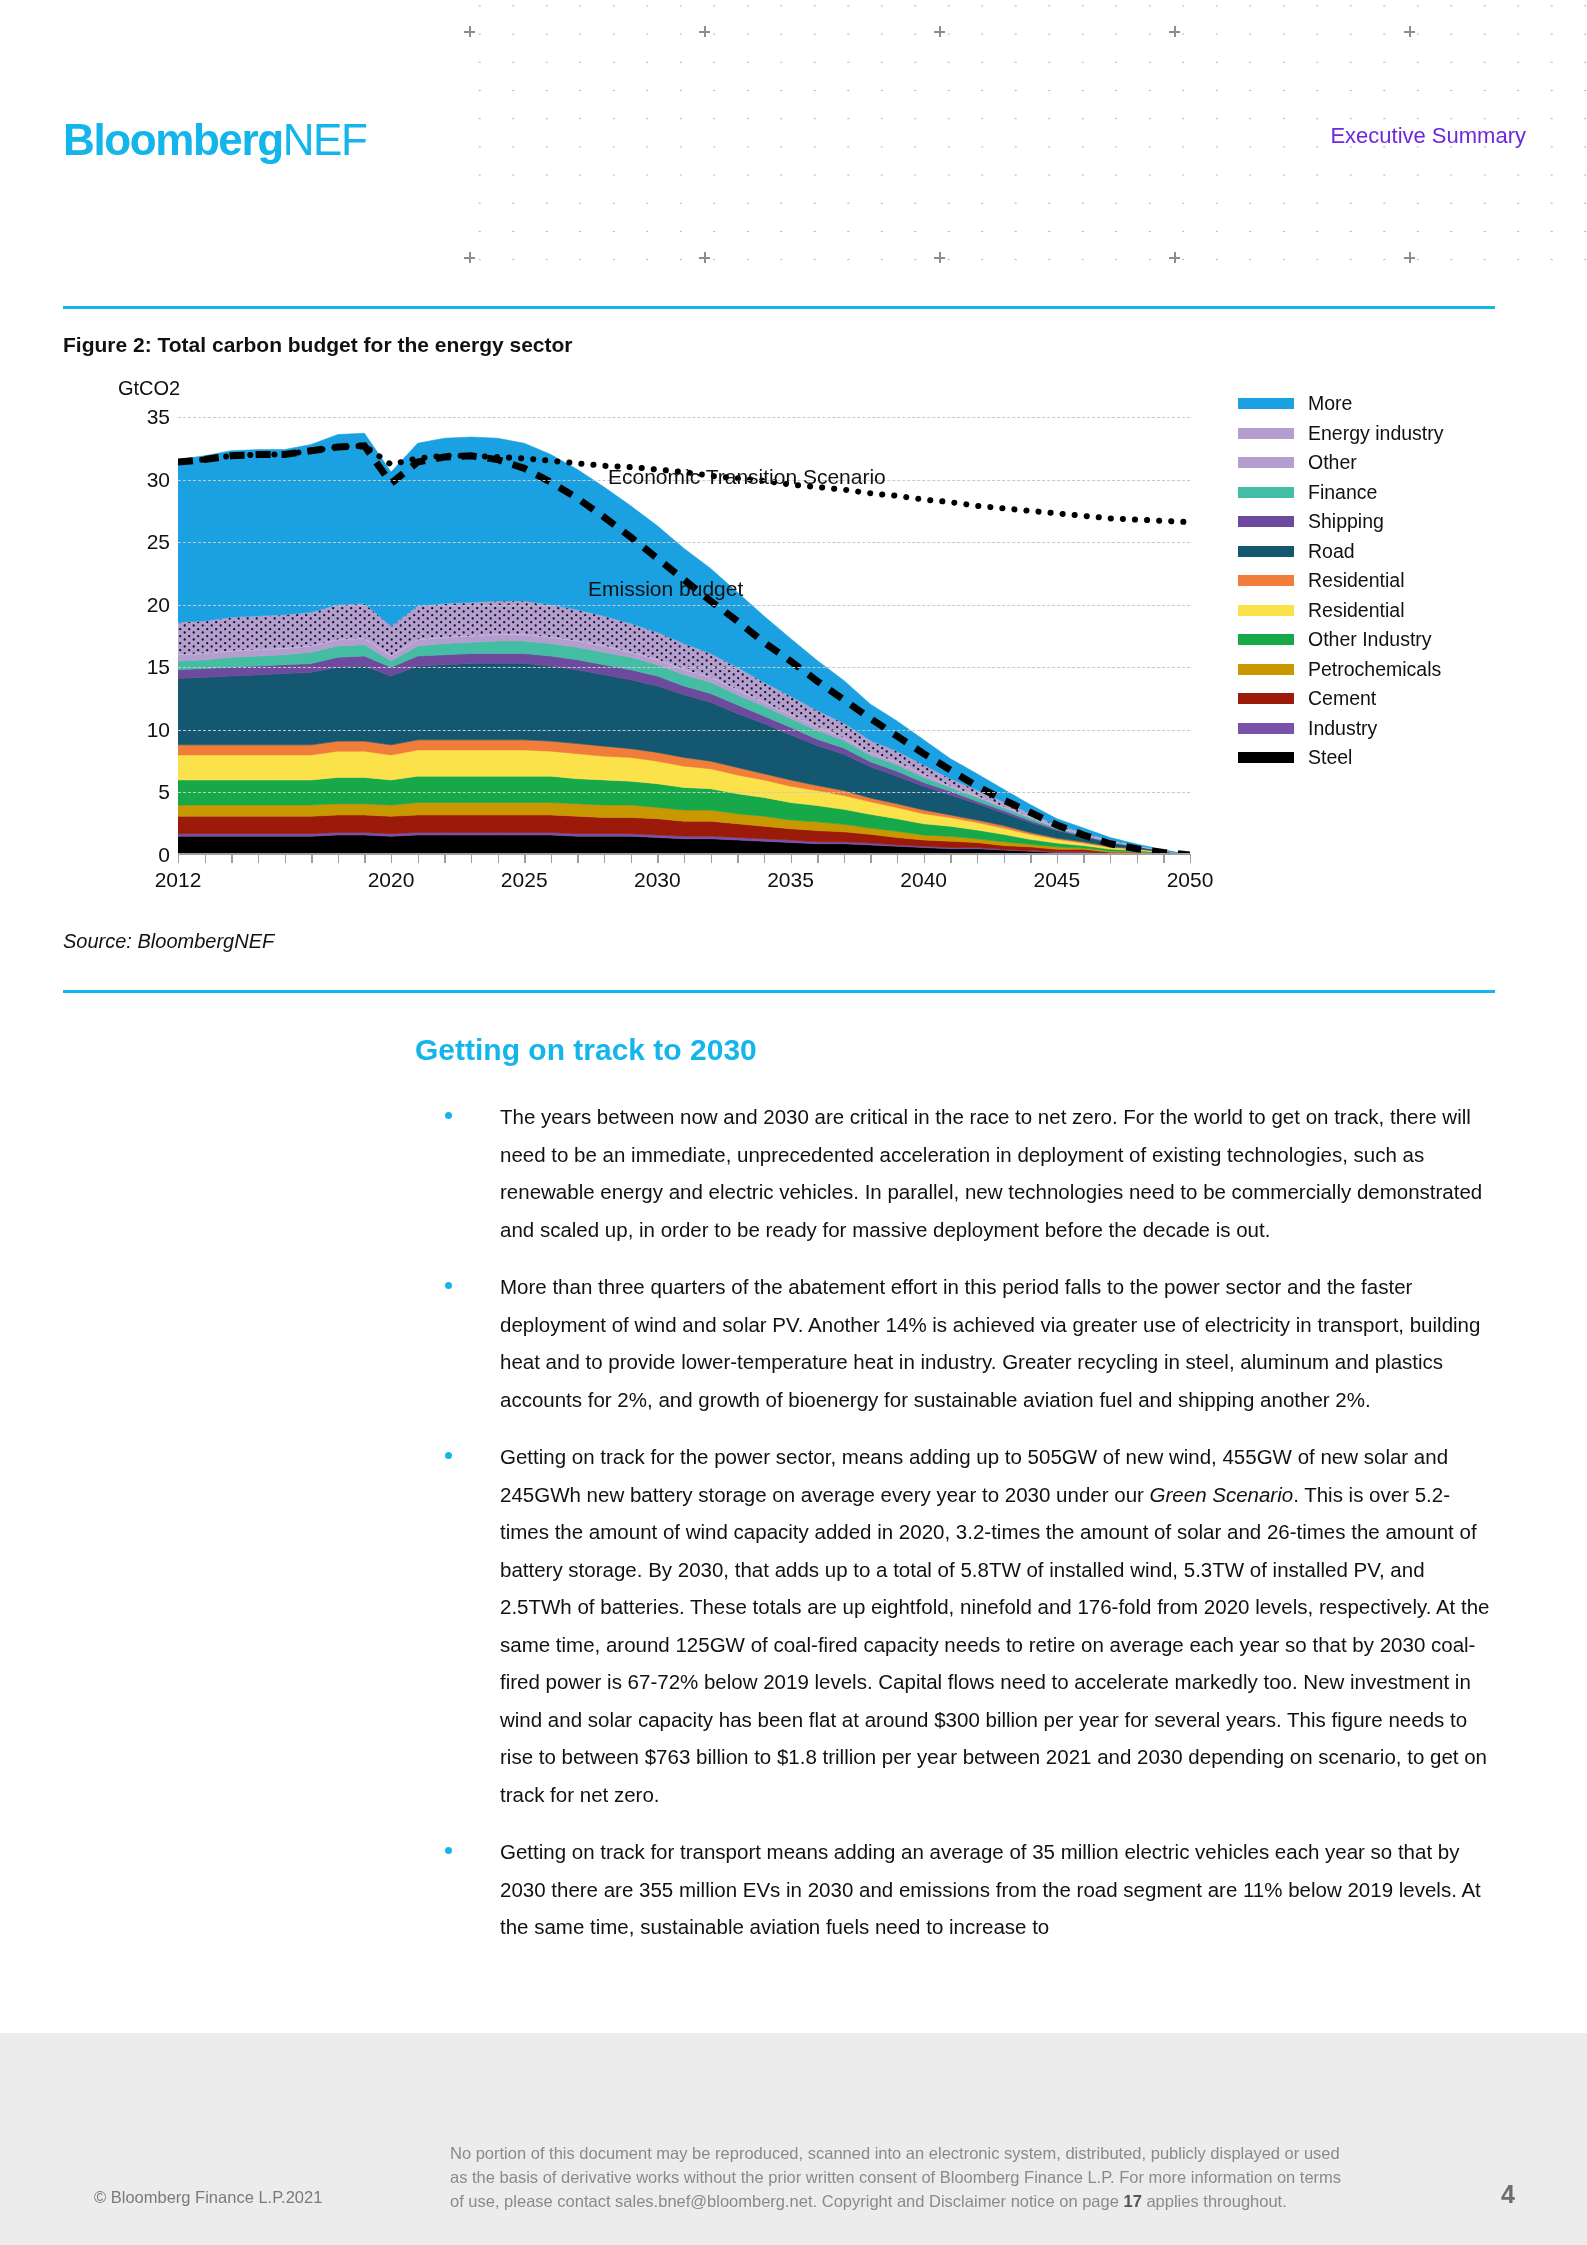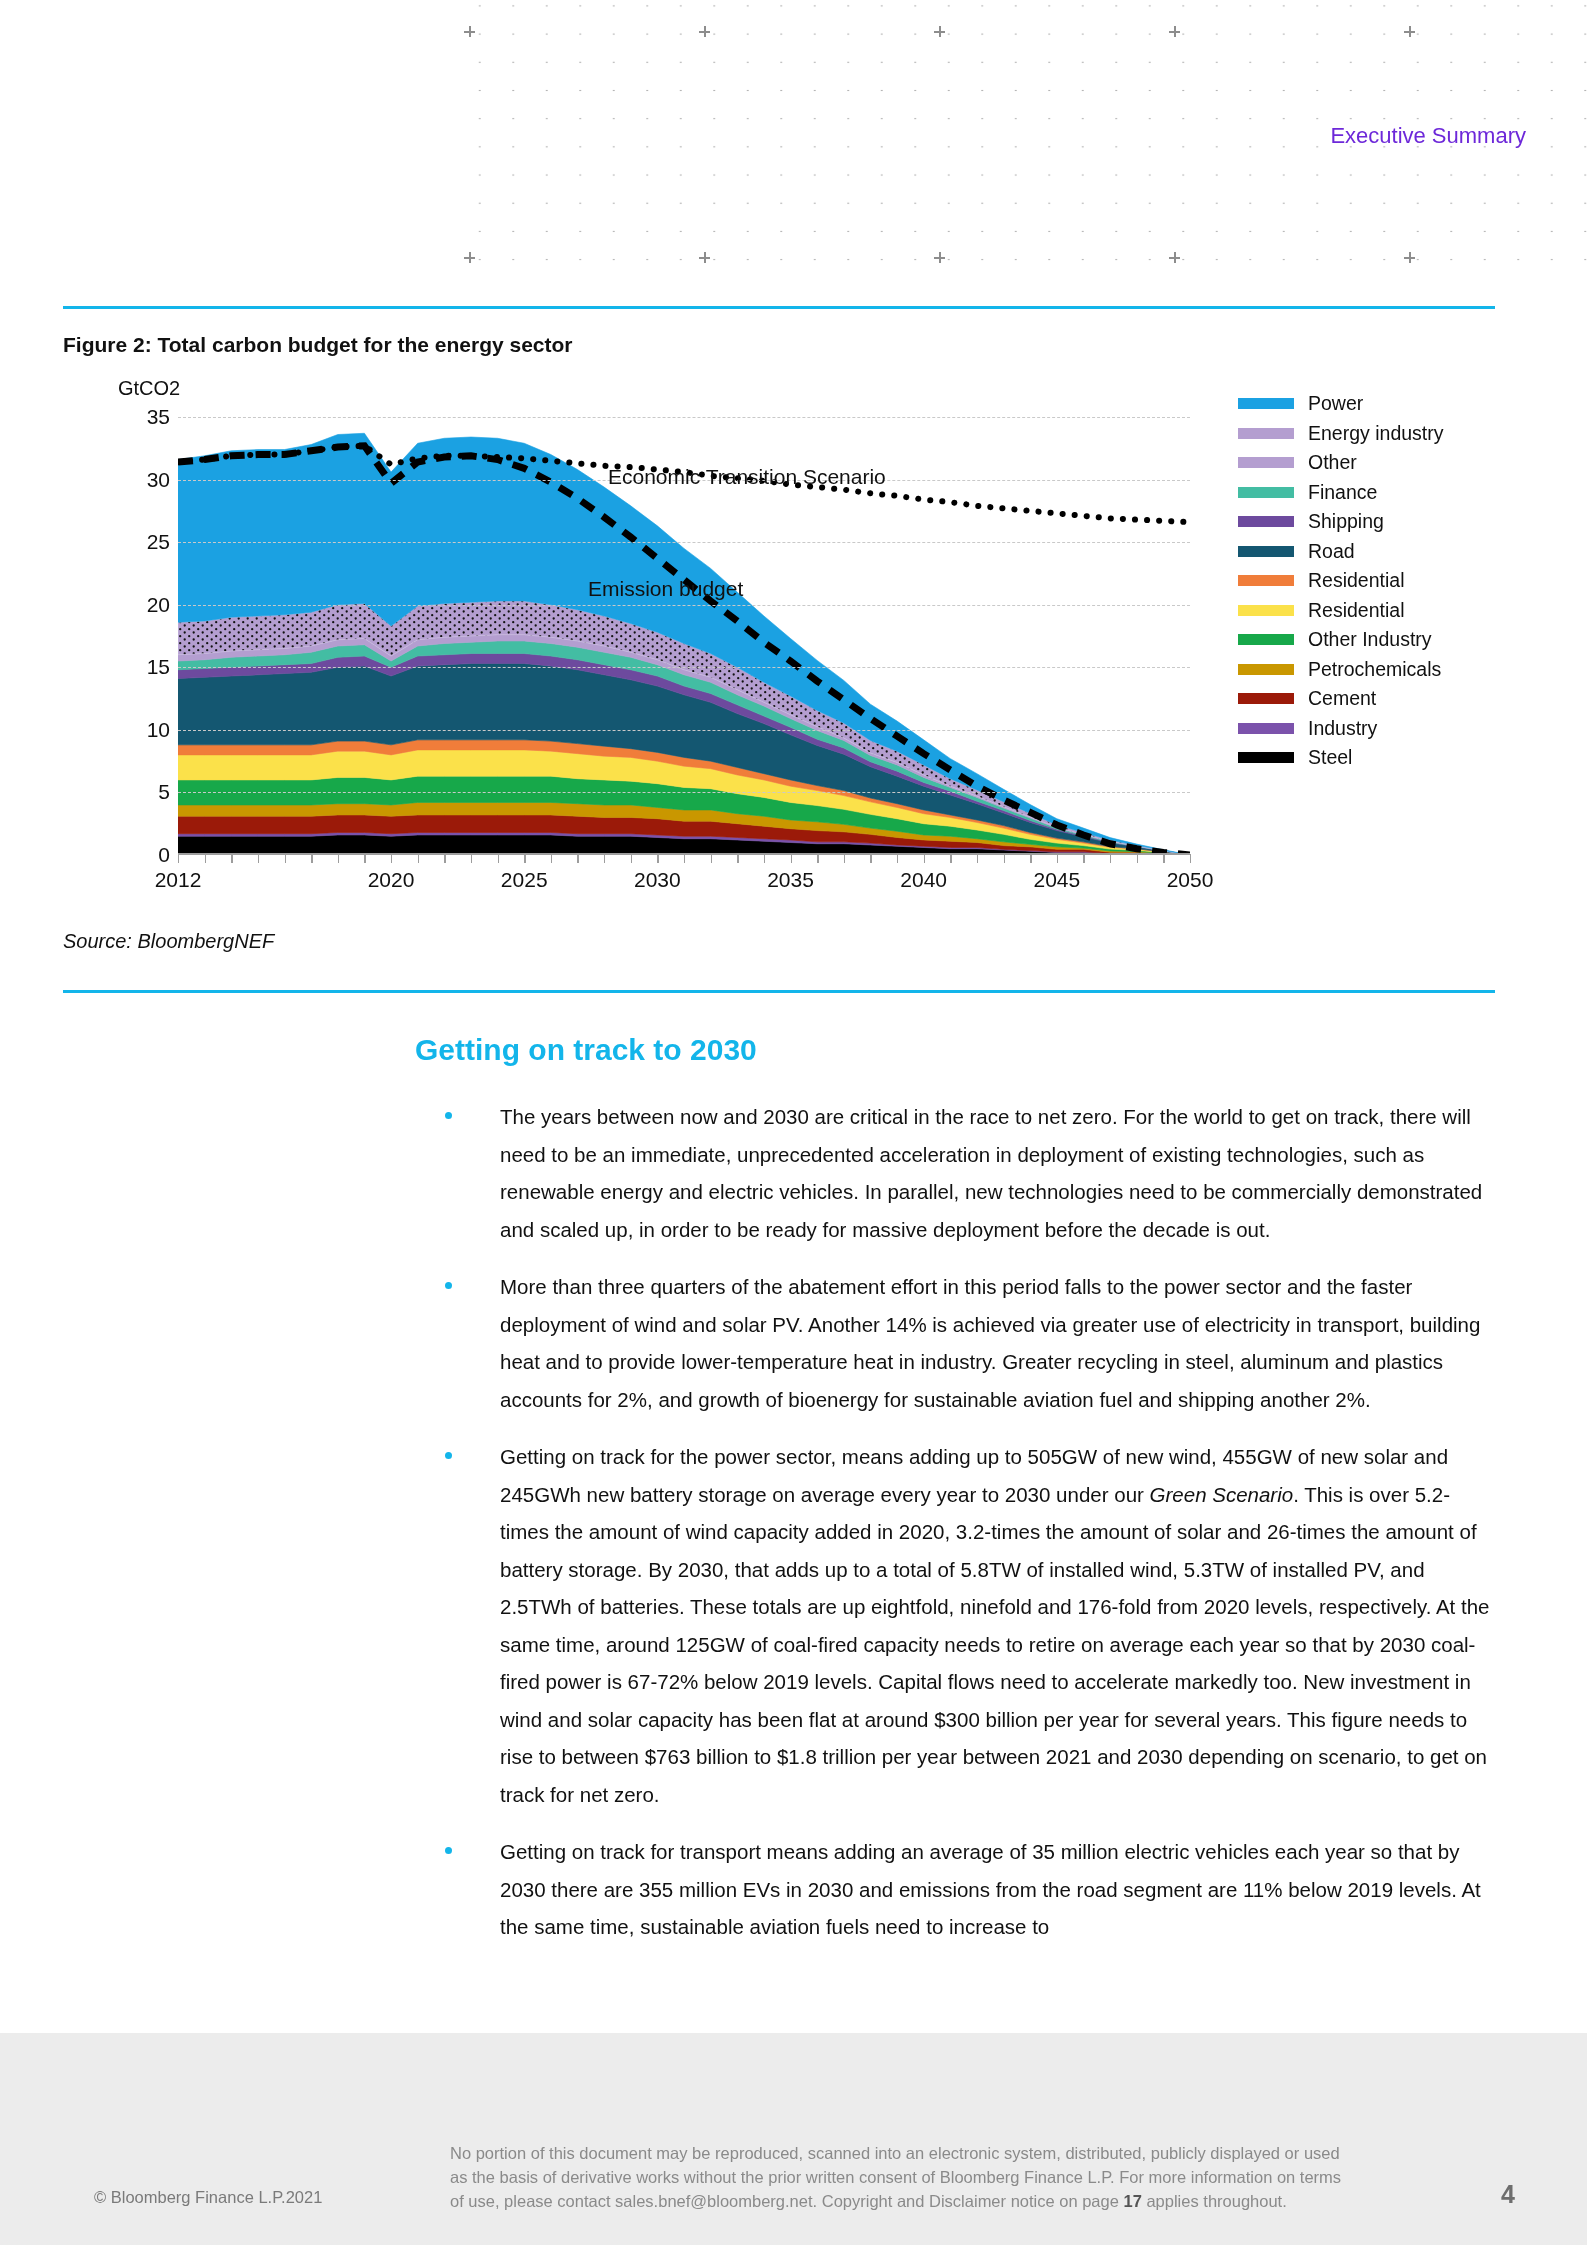--- a/index.html
+++ b/index.html
@@ -257,20 +257,21 @@
   <div class="cross" style="left:699px;top:26px;"></div>
   <div class="cross" style="left:934px;top:26px;"></div>
   <div class="cross" style="left:1169px;top:26px;"></div>
   <div class="cross" style="left:1404px;top:26px;"></div>
   <div class="cross" style="left:464px;top:252px;"></div>
   <div class="cross" style="left:699px;top:252px;"></div>
   <div class="cross" style="left:934px;top:252px;"></div>
   <div class="cross" style="left:1169px;top:252px;"></div>
   <div class="cross" style="left:1404px;top:252px;"></div>
 
+  <div class="logo"><span>Bloomberg</span><span class="nef">NEF</span></div>
 
   <div class="header-title">Executive Summary</div>
 </div>
 
 <div class="rule rule-fig-top"></div>
 
 <div class="fig-title">Figure 2:  Total carbon budget for the energy sector</div>
 
 <div class="chart-area">
 
@@ -379,21 +380,21 @@
         <div class="xlabel" style="left: 1012px;">2050</div>
       </div>
 
     <div class="annot annot-ets">Economic Transition Scenario</div>
     <div class="annot annot-eb">Emission budget</div>
   </div>
 
   <div class="legend" id="legend-holder">
       <div class="legend-row">
         <span class="swatch" style="background: rgb(27, 161, 226);"></span>
-        <span class="legend-label">Power</span>
+        <span class="legend-label">More</span>
       </div>
       <div class="legend-row">
         <span class="swatch dotted" style="background: rgb(180, 158, 208);"></span>
         <span class="legend-label">Energy industry</span>
       </div>
       <div class="legend-row">
         <span class="swatch" style="background: rgb(180, 158, 208);"></span>
         <span class="legend-label">Other</span>
       </div>
       <div class="legend-row">

